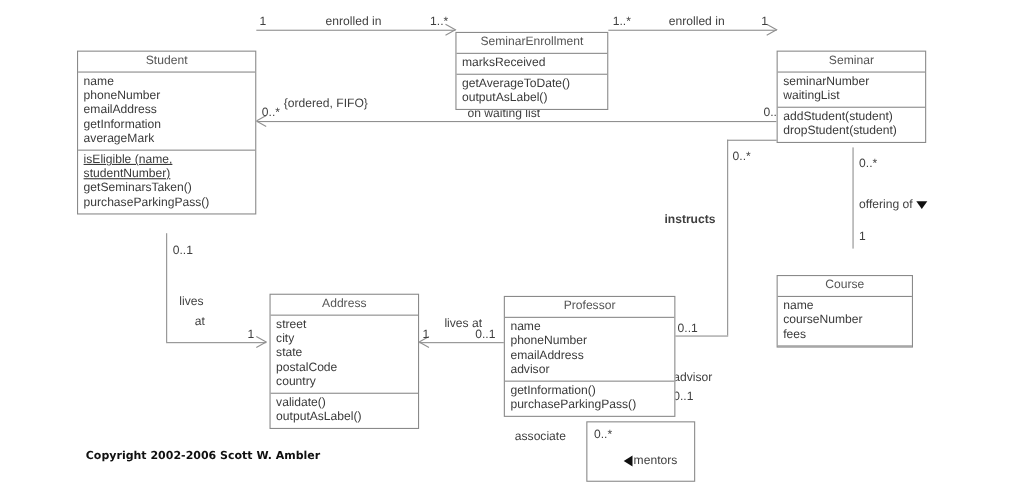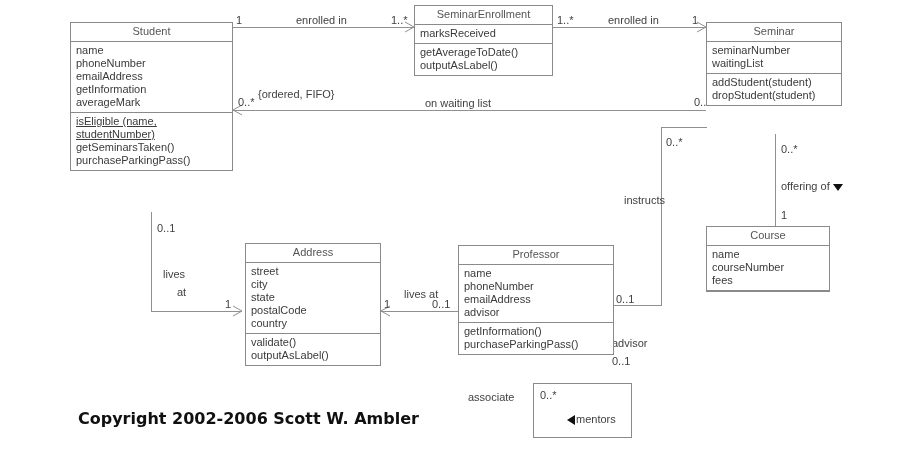--- a/index.html
+++ b/index.html
@@ -18,20 +18,21 @@
 
   
   .umlclass {
     position: absolute;
     box-sizing: border-box;
     border: 1px solid #8a8a8a;
     background: #ffffff;
     font-size: 11px;
     color: #3a3a3a;
     line-height: 13px;
+    margin-top: 24px;
   }
   .cls-name {
     text-align: center;
     padding: 2px 4px 3px 4px;
     border-bottom: 1px solid #8a8a8a;
     white-space: nowrap;
     color: #555555;
   }
   .cls-attrs {
     padding: 2px 4px 3px 5px;
@@ -105,21 +106,21 @@
     position: absolute;
     box-sizing: border-box;
     border: 1px solid #8a8a8a;
     background: #ffffff;
   }
 
   
   .copyright {
     position: absolute;
     font-family: "DejaVu Sans", sans-serif;
-    font-size: 16px;
+    font-size: 10px;
     font-weight: bold;
     color: #101010;
     white-space: nowrap;
     letter-spacing: 0px;
   }
 </style>
 </head>
 <body>
 
 <div id="canvas">
@@ -152,21 +153,21 @@
   </div>
   <div class="mult" style="left:238px; top:96px;">0..*</div>
   <div class="lbl" style="left:258px; top:88px;">{ordered, FIFO}</div>
   <div class="lbl" style="left:425px; top:97px;">on waiting list</div>
   <div class="mult" style="left:694px; top:96px;">0..*</div>
 
   <div class="hline" style="left:661px; top:127px; width:46px;"></div>
   <div class="vline" style="left:661px; top:127px; height:178px;"></div>
   <div class="hline" style="left:589px; top:305px; width:73px;"></div>
   <div class="mult" style="left:666px; top:136px;">0..*</div>
-  <div class="lbl" style="left:624px; top:194px;">instructs</div>
+  <div class="lbl" style="left:604px; top:194px;font-weight:bold;">instructs</div>
   <div class="mult" style="left:616px; top:293px;">0..1</div>
 
   <div class="vline" style="left:775px; top:134px; height:92px;"></div>
   <div class="mult" style="left:781px; top:143px;">0..*</div>
   <div class="lbl" style="left:781px; top:180px;"><span>offering of</span><span class="tri-down"></span></div>
   <div class="mult" style="left:781px; top:209px;">1</div>
 
   <div class="vline" style="left:151px; top:212px; height:99px;"></div>
   <div class="hline" style="left:151px; top:311px; width:91px;"></div>
   <div class="arrow" style="left:242px; top:311px;">

